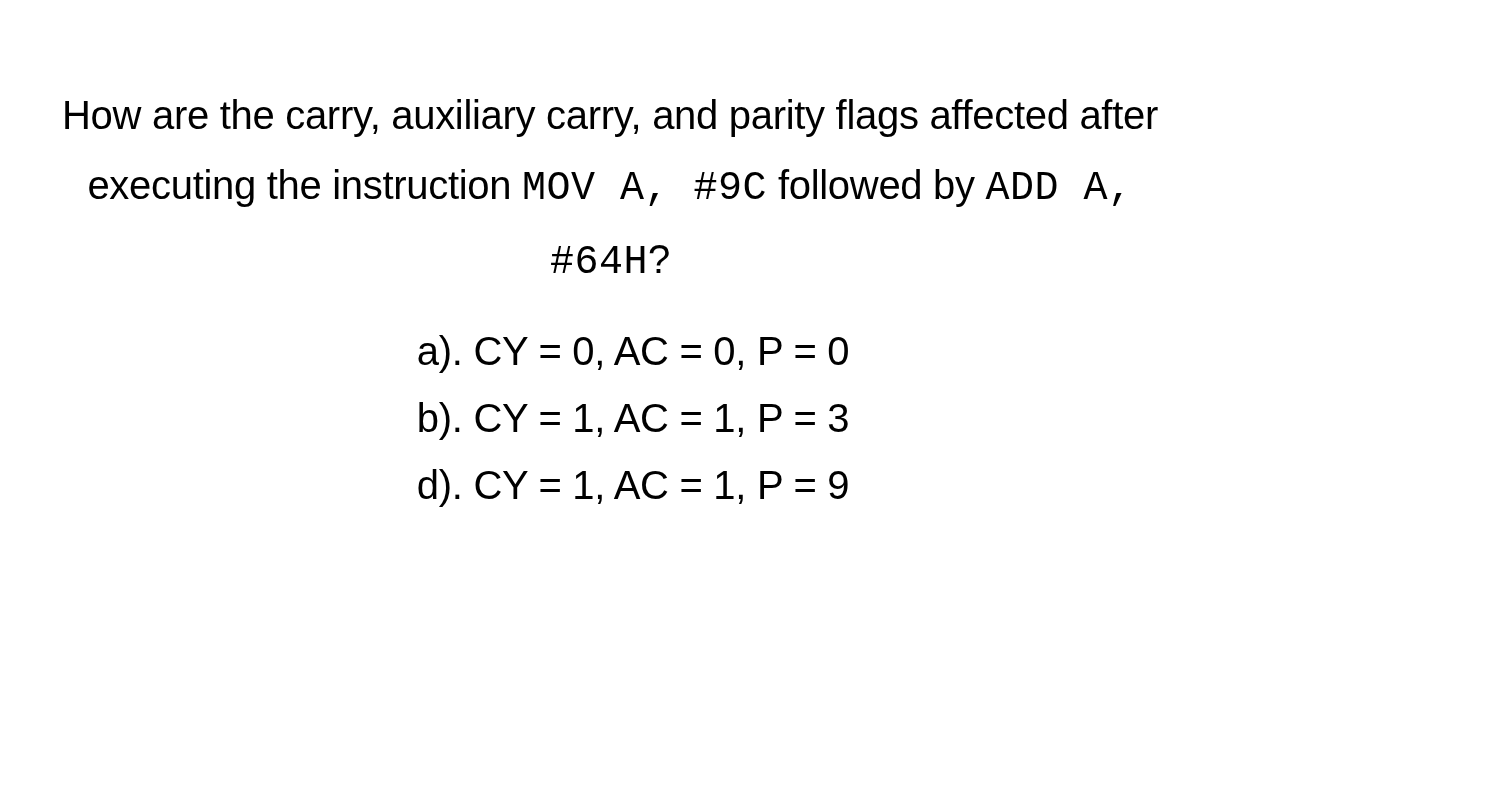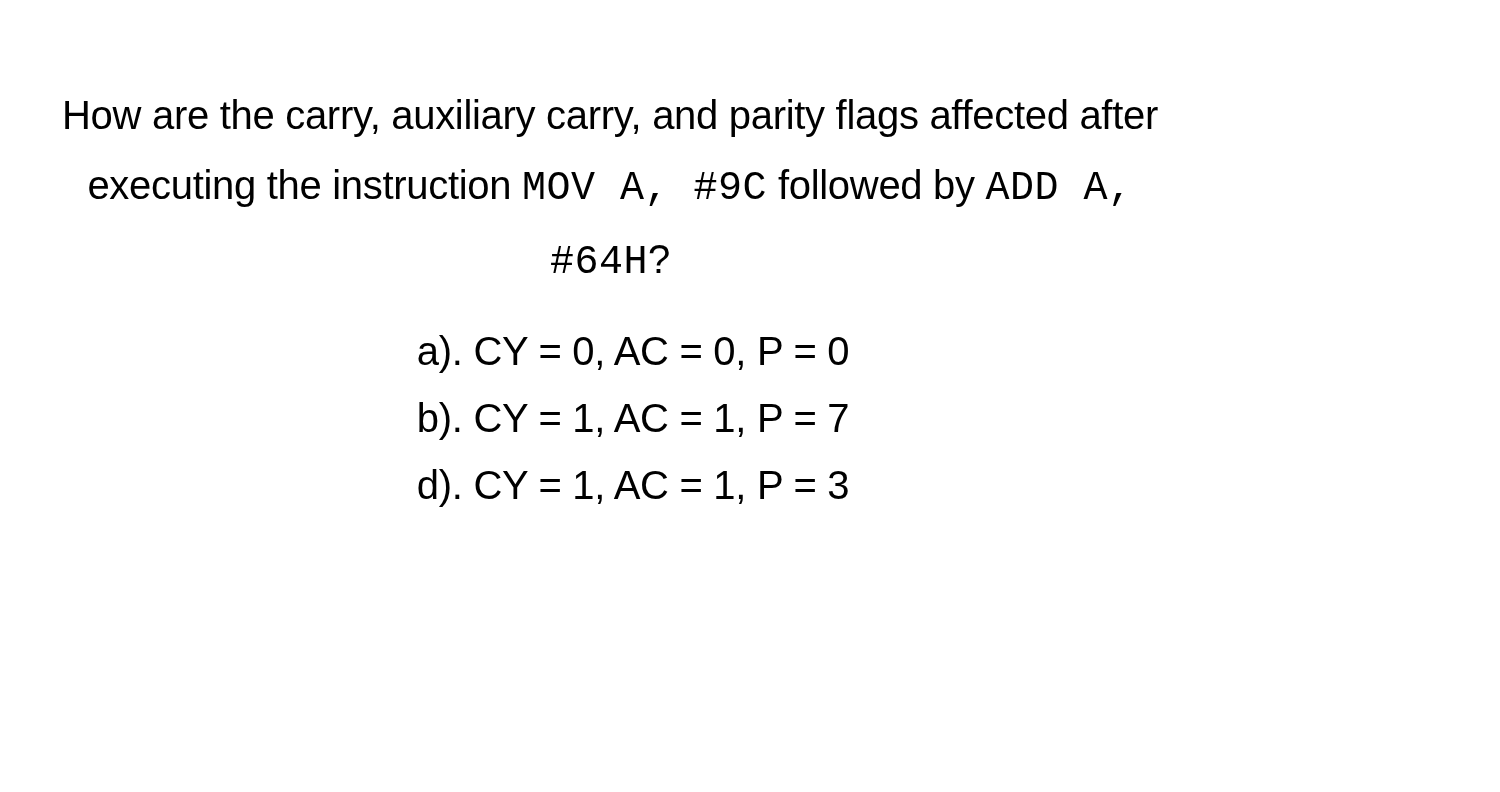--- a/index.html
+++ b/index.html
@@ -51,16 +51,16 @@
 </head>
 <body>
 
 <div class="content">
   <div class="question-text">
     <span>How are the carry, auxiliary carry, and parity flags affected after executing the instruction </span><span class="code">MOV A, #9C</span><span> followed by </span><span class="code">ADD A, #64H</span><span>?</span>
   </div>
 
   <div class="options">
     <div class="option">a). CY = 0, AC = 0, P = 0</div>
-    <div class="option">b). CY = 1, AC = 1, P = 7</div>
-    <div class="option">d). CY = 1, AC = 1, P = 3</div>
+    <div class="option">b). CY = 1, AC = 1, P = 3</div>
+    <div class="option">d). CY = 1, AC = 1, P = 9</div>
   </div>
 </div>
 
 </body></html>

